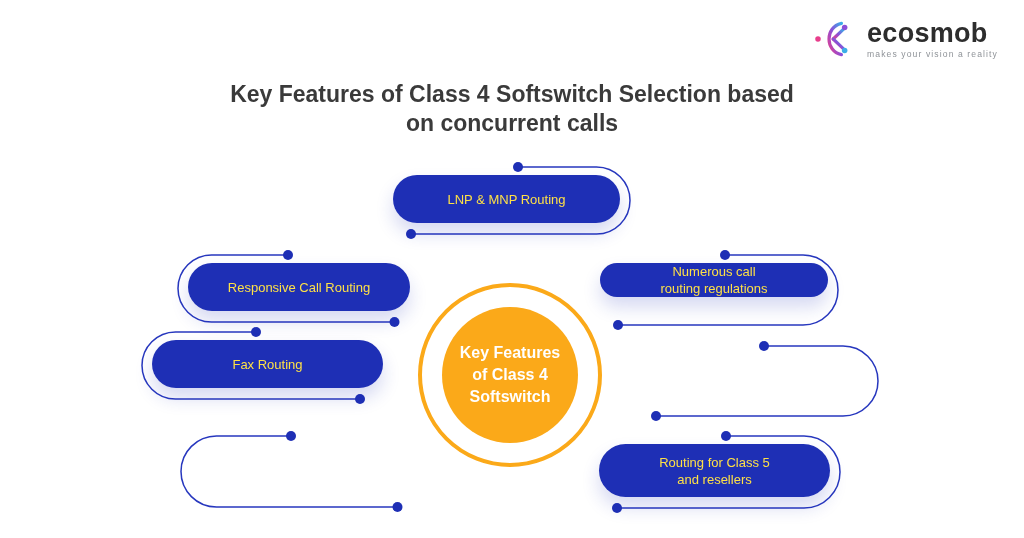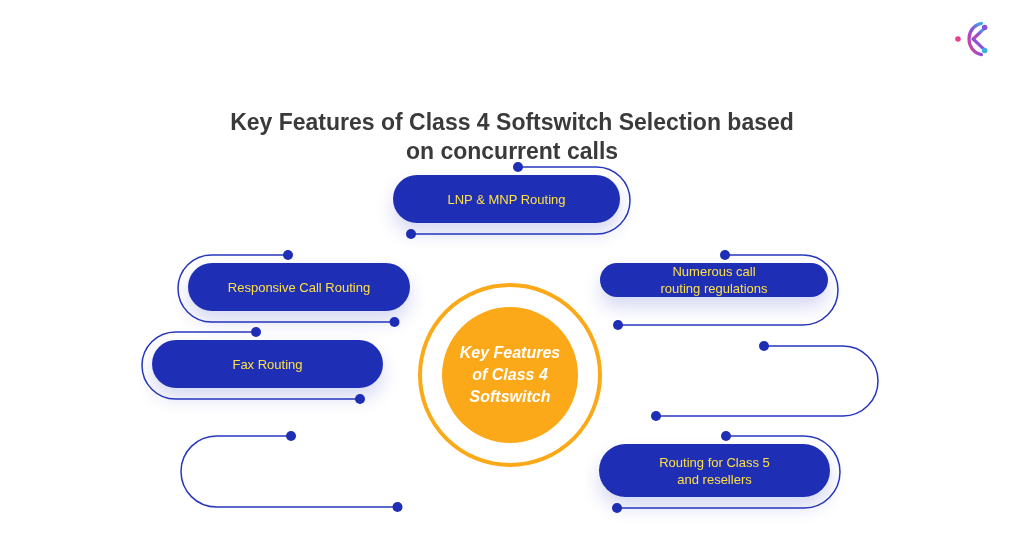--- a/index.html
+++ b/index.html
@@ -11,24 +11,24 @@
 
   
   .brand { position:absolute; top:16px; right:26px; display:flex; align-items:center; gap:9px; }
   .brand-icon { width:46px; height:46px; flex:0 0 auto; }
   .brand-text { display:flex; flex-direction:column; }
   .brand-name { font-size:27px; font-weight:800; color:#2d2d2d; letter-spacing:.3px; line-height:28px; }
   .brand-tagline { font-size:8.6px; color:#8f9398; letter-spacing:1.1px; margin-top:2px; }
 
   
   .page-title { position:absolute; top:80px; left:0; right:0; text-align:center;
-    font-size:23px; font-weight:700; color:#3a3a3a; line-height:29px;margin-top:28px; }
+    font-size:23px; font-weight:700; color:#3a3a3a; line-height:29px; }
 
   
-  .center-wrap { position:absolute; left:410px; top:275px; width:200px; height:200px;font-style:italic; }
+  .center-wrap { position:absolute; left:410px; top:275px; width:200px; height:200px; }
   .center-wrap svg { position:absolute; inset:0; }
   .center-label { position:absolute; inset:0; display:flex; flex-direction:column;
     align-items:center; justify-content:center; text-align:center;
     color:#ffffff; font-size:16px; font-weight:700; line-height:22px; }
 
   
   .feature { position:absolute; }
   .feature svg.outline { position:absolute; inset:0; overflow:visible; }
   .feature .pill {
     position:absolute; left:14px; top:16px;
@@ -57,20 +57,24 @@
       <g fill="none" stroke="url(#lgA)" stroke-width="7" stroke-linecap="round">
         <path d="M 64,16 C 28,24 28,76 64,84"></path>
         <path d="M 16,50 H 46"></path>
         <path d="M 46,50 L 68,29"></path>
         <path d="M 46,50 L 68,71"></path>
       </g>
       <circle cx="13" cy="50" r="6" fill="#e83e8c"></circle>
       <circle cx="71" cy="25" r="6" fill="#8a4fd8"></circle>
       <circle cx="71" cy="75" r="6" fill="#3aaee8"></circle>
     </svg>
+    <div class="brand-text">
+      <span class="brand-name">ecosmob</span>
+      <span class="brand-tagline">makes your vision a reality</span>
+    </div>
   </div>
 
   <div class="page-title">
     <div>Key Features of Class 4 Softswitch Selection based</div>
     <div>on concurrent calls</div>
   </div>
 
   <div class="center-wrap">
     <svg viewBox="0 0 200 200">
       <circle cx="100" cy="100" r="90" fill="none" stroke="#fba919" stroke-width="4"></circle>

